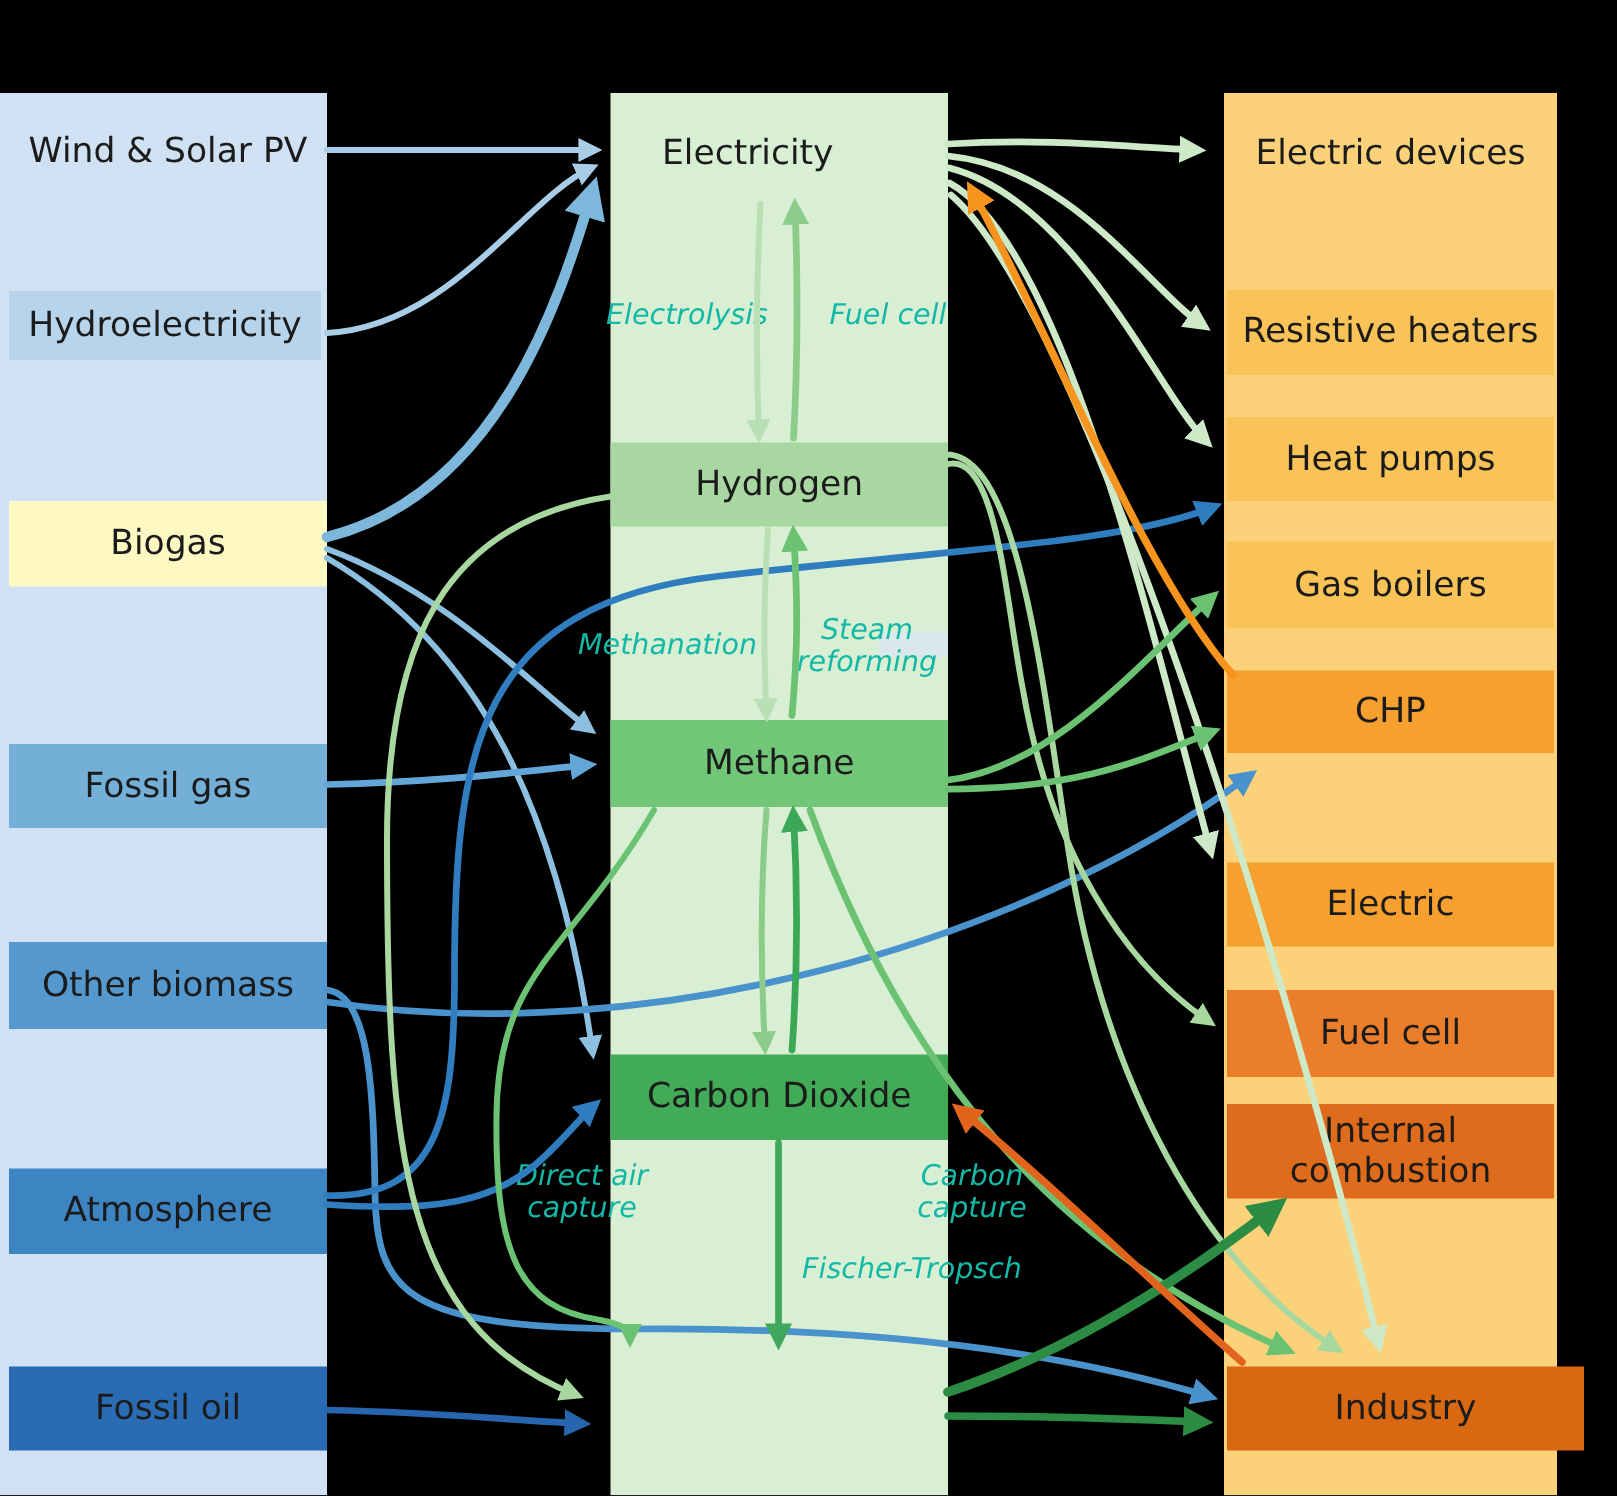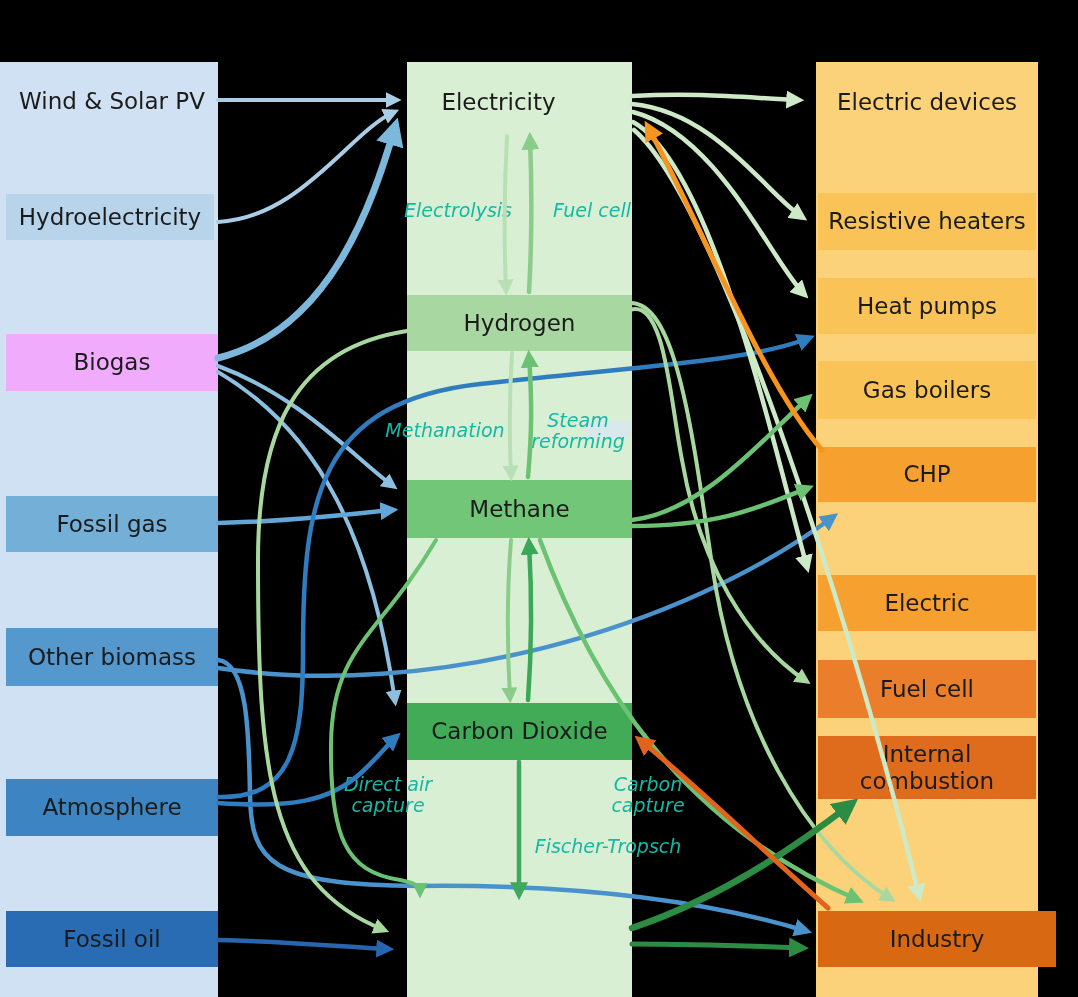--- a/index.html
+++ b/index.html
@@ -112,21 +112,21 @@
       <path d="M 822 450 C 762 382 700 222 648 127" fill="none" stroke="#f7941d" stroke-width="5" stroke-linecap="round" marker-end="url(#m15)"></path>
       <path d="M 828 908 C 762 850 700 788 640 740" fill="none" stroke="#e2641c" stroke-width="5" stroke-linecap="round" marker-end="url(#m16)"></path>
     </svg>
 <div class="col" style="left: 0px; width: 218px; background: rgb(207, 225, 242);"></div>
     <div class="node" style="left: 6px; top: 73px; width: 212px; height: 56px;">
       <span>Wind &amp; Solar PV</span>
     </div>
     <div class="node" style="left: 6px; top: 194px; width: 208px; height: 46px; background: rgb(183, 212, 234);">
       <span>Hydroelectricity</span>
     </div>
-    <div class="node" style="left: 6px; top: 334px; width: 212px; height: 57px; background: #f0abfc;">
+    <div class="node" style="left: 6px; top: 334px; width: 212px; height: 57px; background: #fef9c3;">
       <span>Biogas</span>
     </div>
     <div class="node" style="left: 6px; top: 496px; width: 212px; height: 56px; background: rgb(116, 175, 215);">
       <span>Fossil gas</span>
     </div>
     <div class="node" style="left: 6px; top: 628px; width: 212px; height: 58px; background: rgb(85, 152, 205);">
       <span>Other biomass</span>
     </div>
     <div class="node" style="left: 6px; top: 779px; width: 212px; height: 57px; background: rgb(61, 133, 194);">
       <span>Atmosphere</span>

